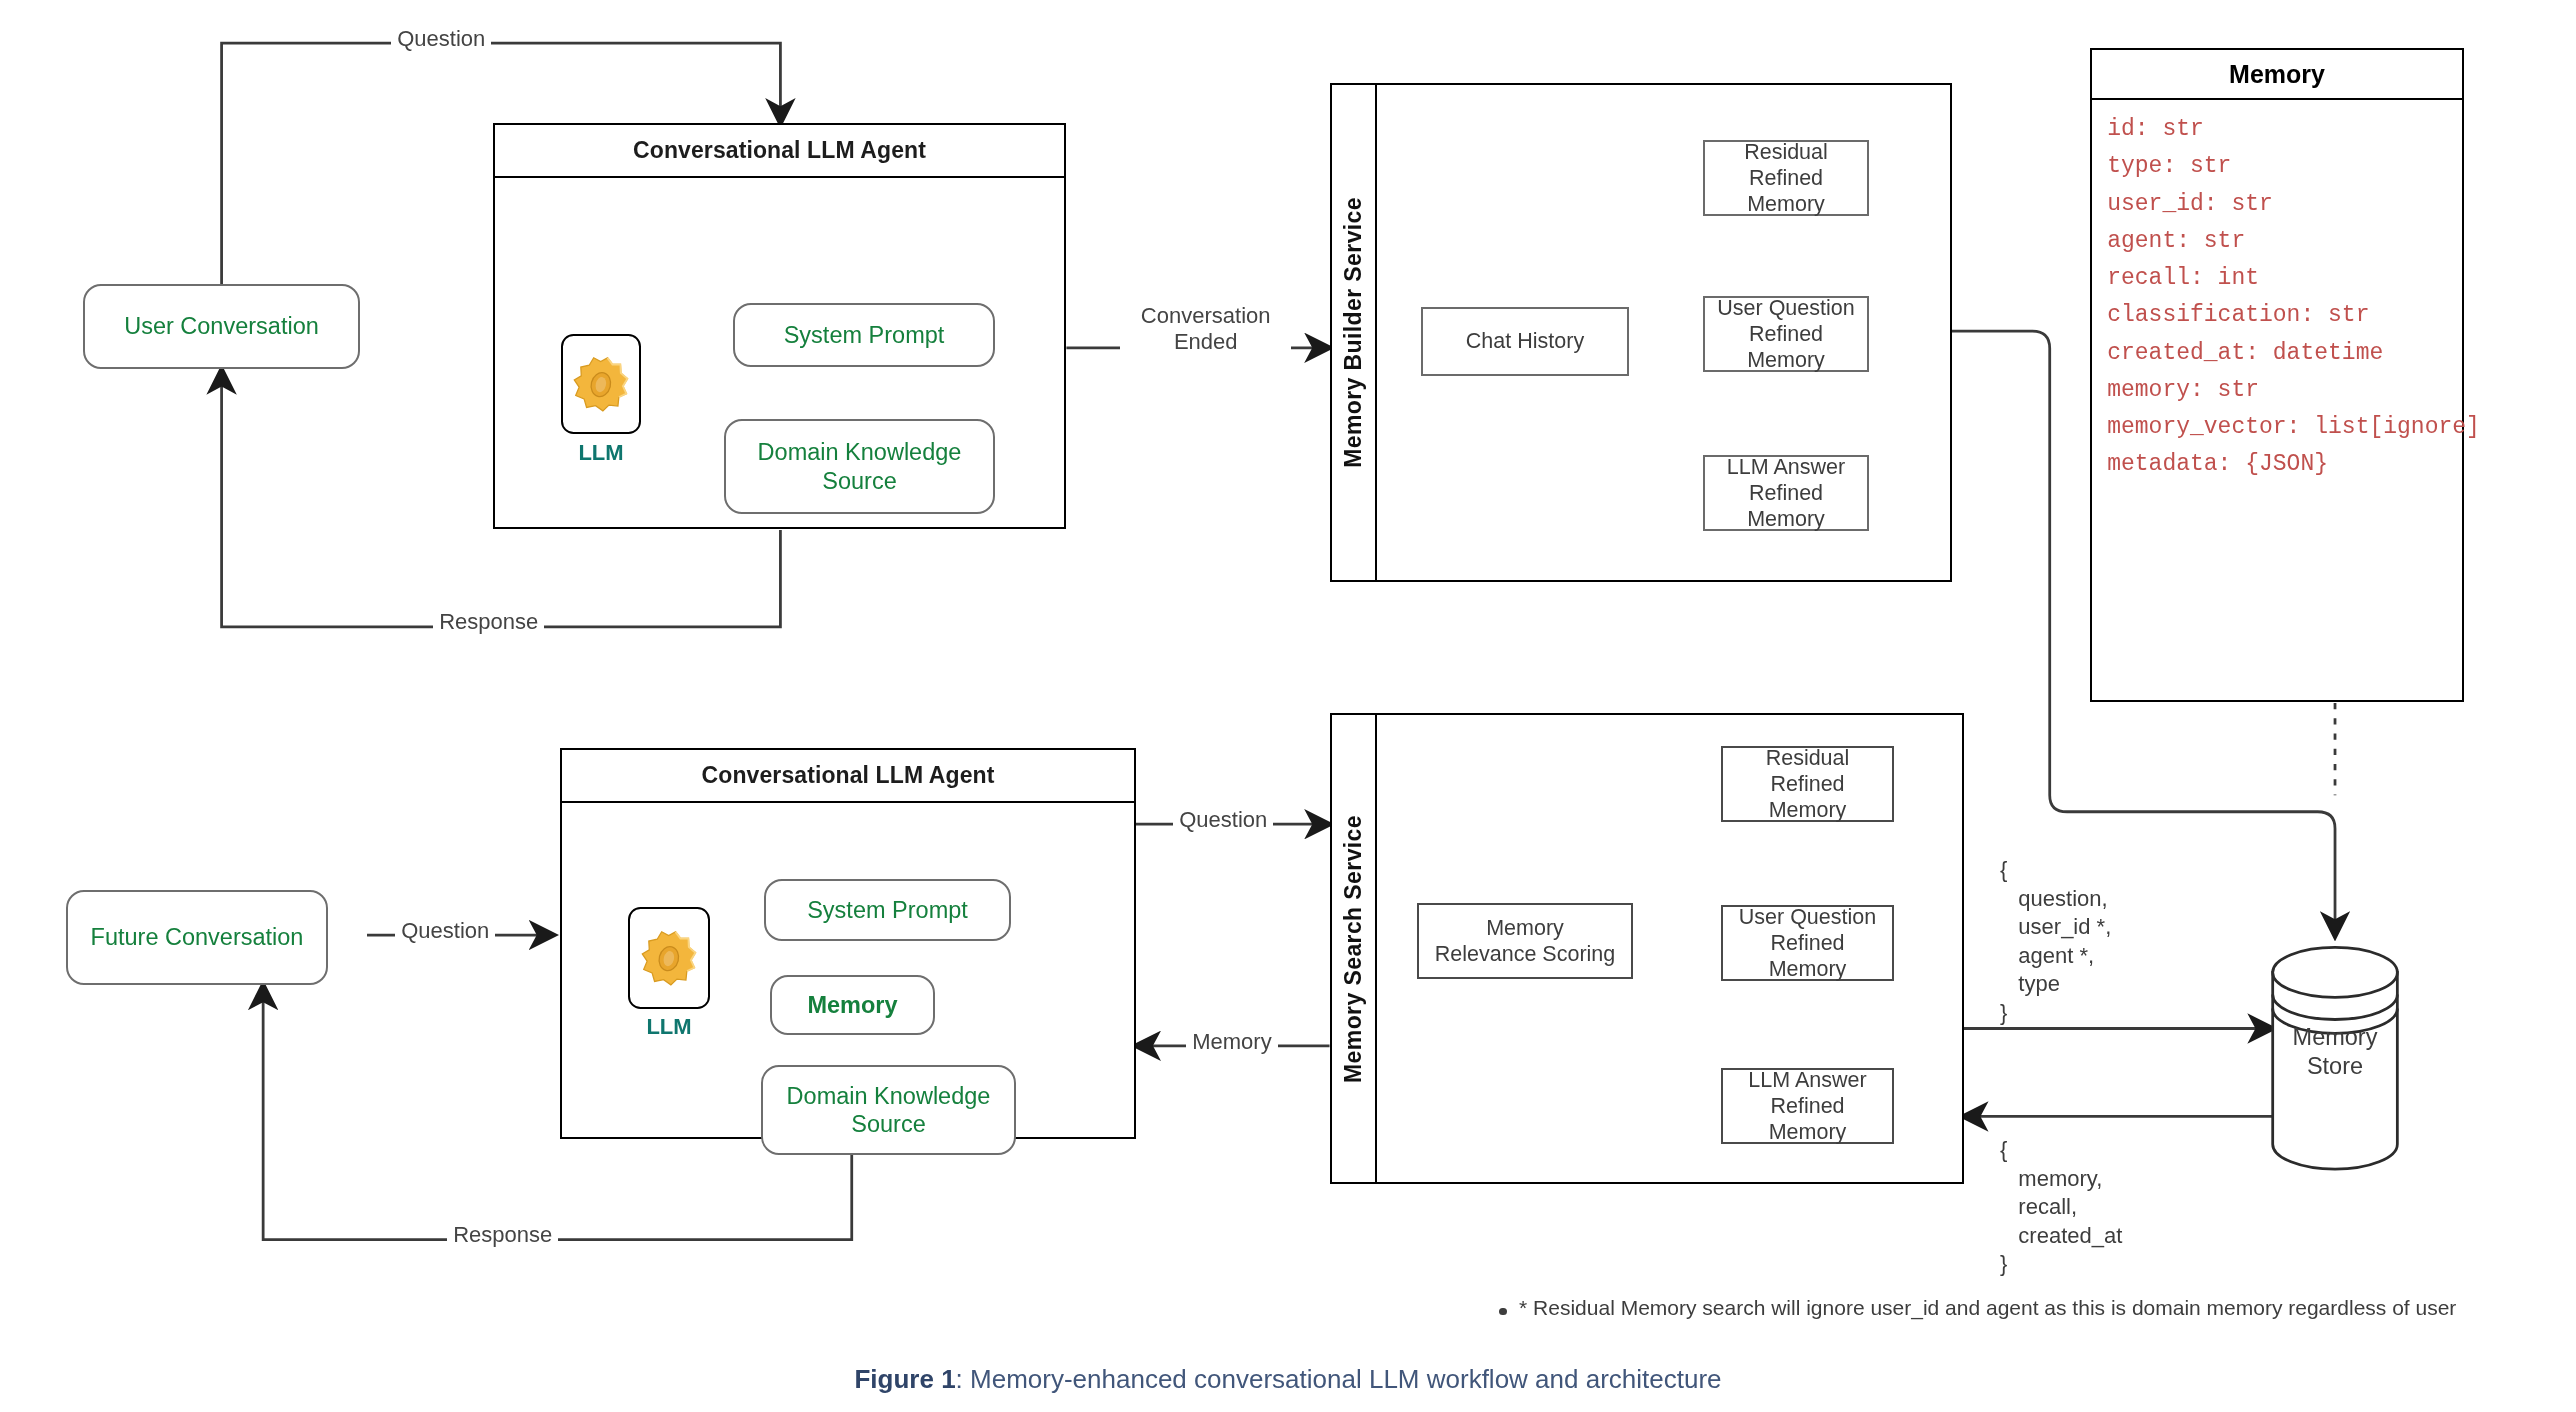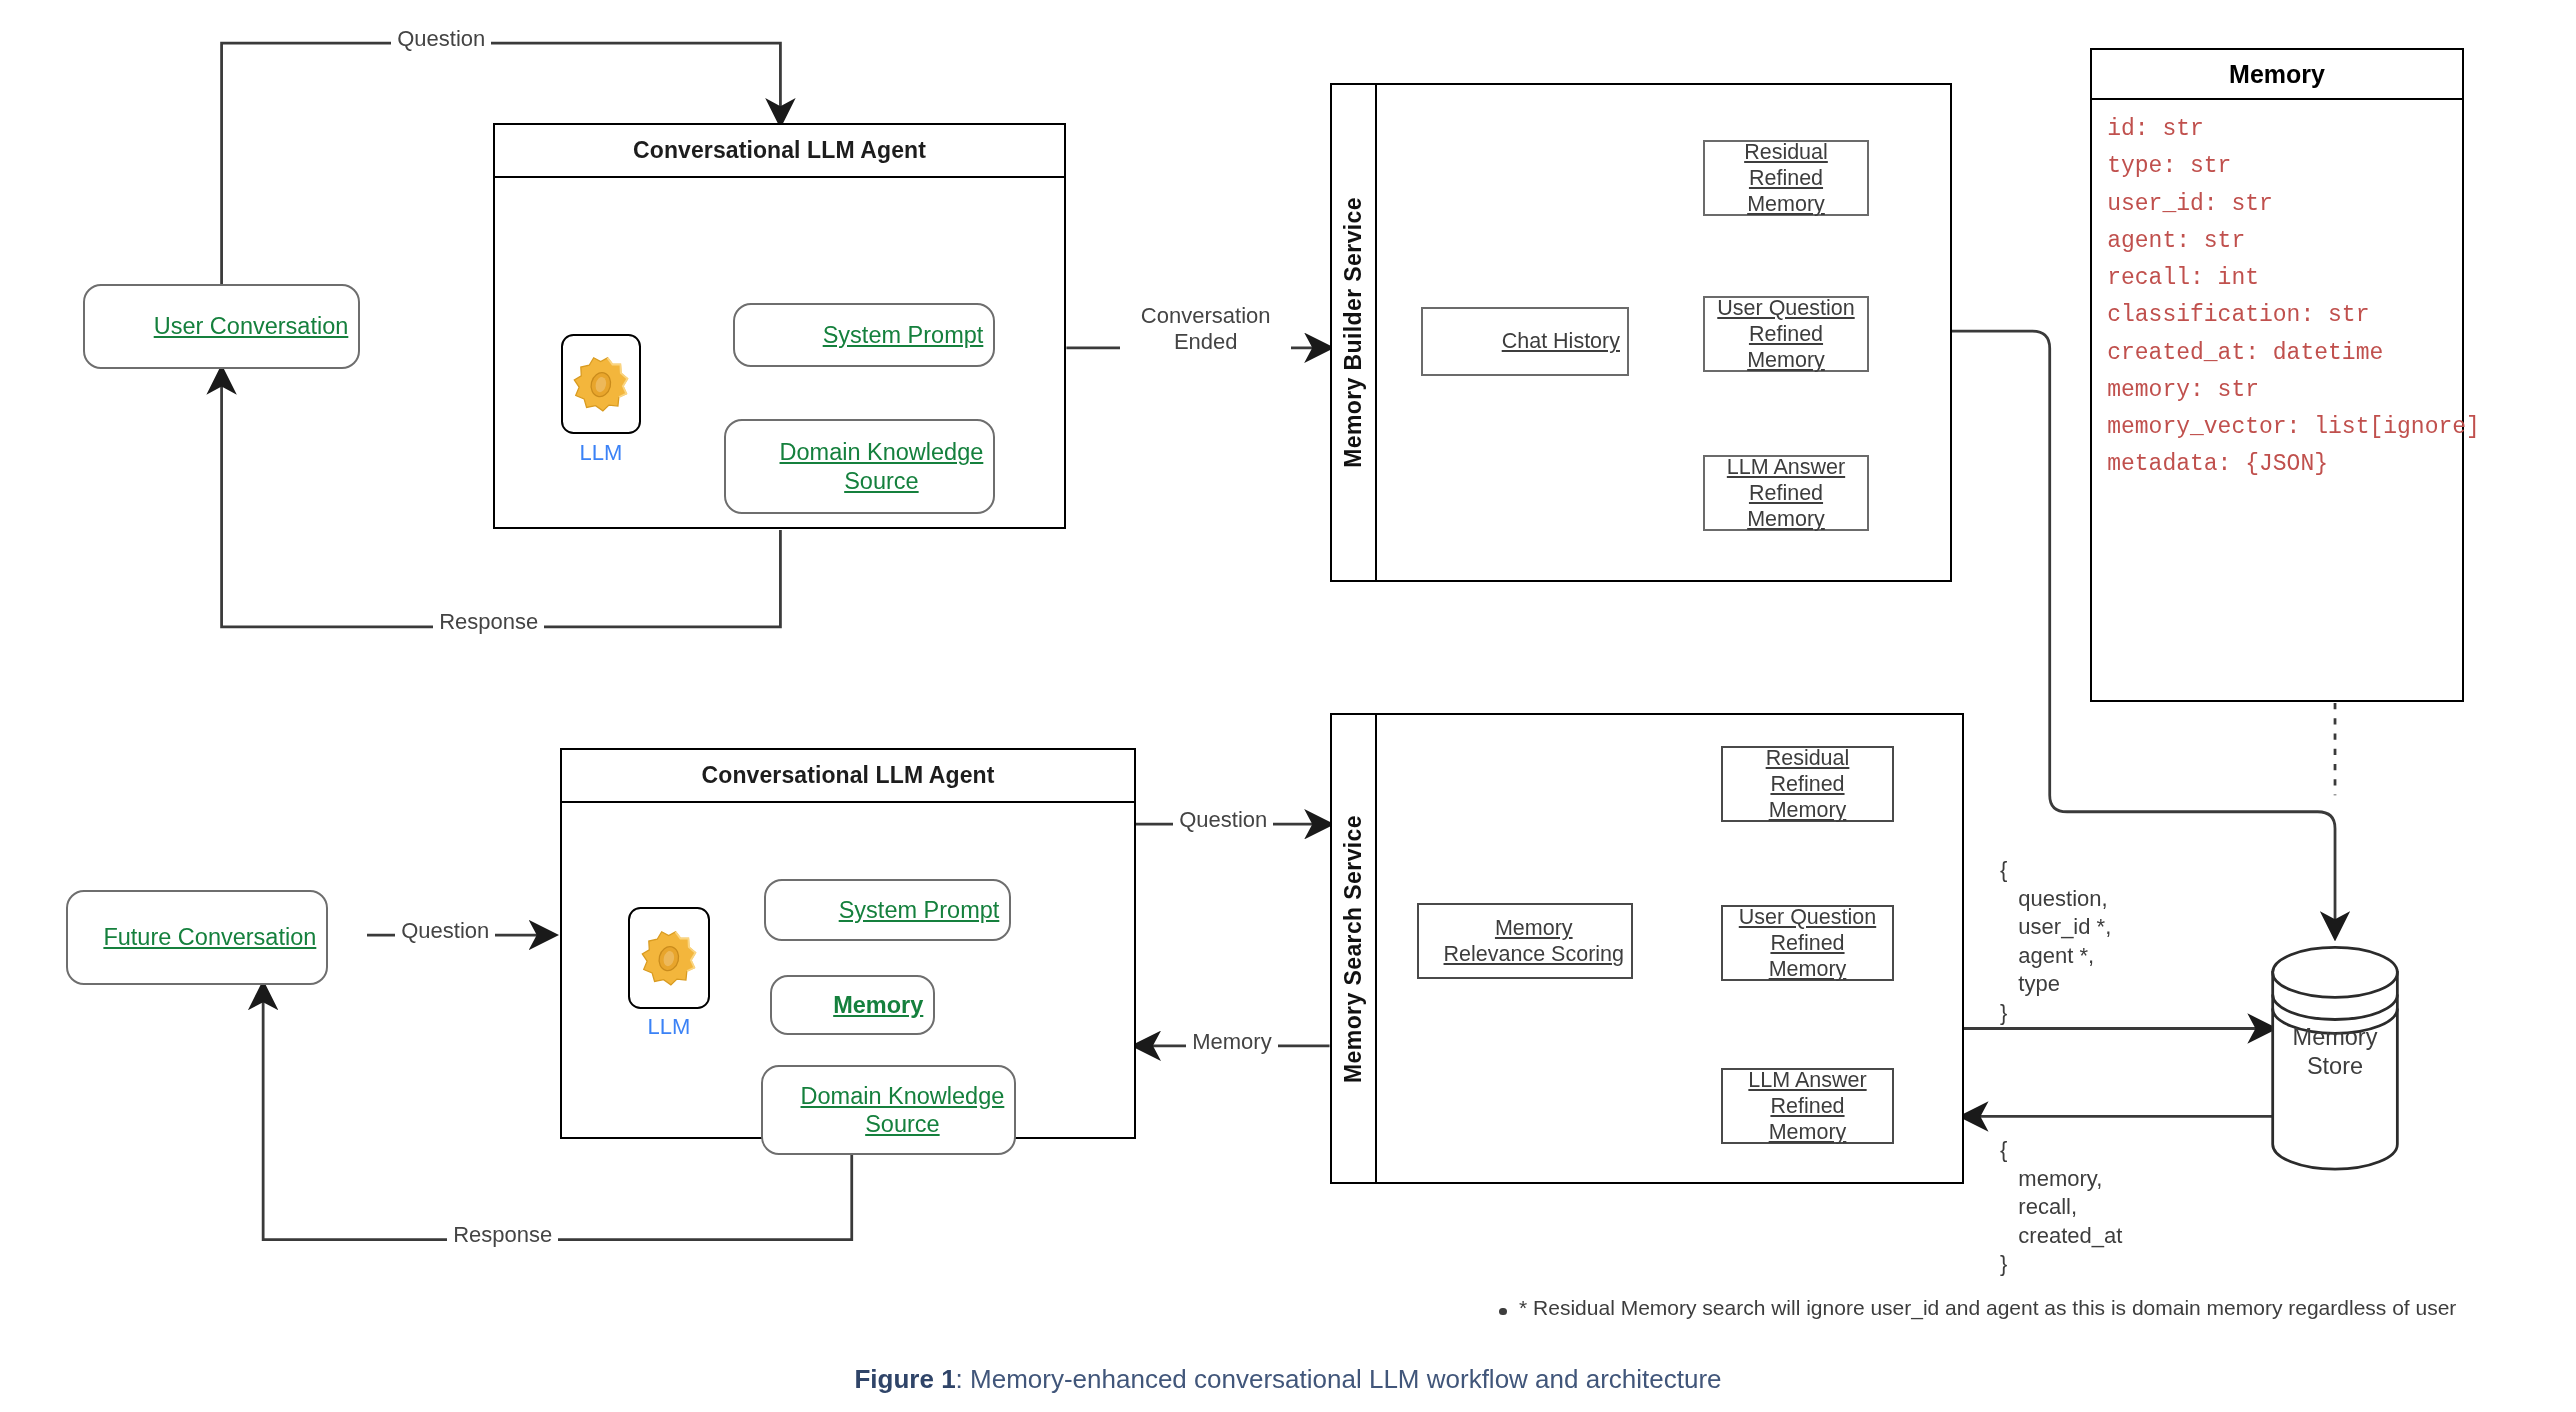--- a/index.html
+++ b/index.html
@@ -8,21 +8,21 @@
     font-family:"Liberation Sans", sans-serif;
     width:2576px;height:1413px;
     position:relative;overflow:hidden;
     color:#3d3d3d;
   }
   #canvas{position:absolute;left:0;top:0;width:2576px;height:1413px;}
   svg#wires{position:absolute;left:0;top:0;width:2576px;height:1413px;pointer-events:none;}
 
   
   .node{position:absolute;box-sizing:border-box;display:flex;align-items:center;
-        justify-content:flex-end;text-align:center;background:#fff;text-decoration:underline;}
+        justify-content:center;text-align:center;background:#fff;}
 
   
   .pill{border:2.1px solid #6e6e6e;border-radius:18px;font-size:23.5px;line-height:1.2;
         color:#15803d;padding:4.2px 9.7px;}
 
   
   .rect{border:2.1px solid #6b6b6b;font-size:21.5px;line-height:1.22;color:#3d3d3d;
         padding:2.8px 7px;}
   .rect.dark{border:2.1px solid #4a4a4a;}
 
@@ -45,21 +45,21 @@
   .uml{position:absolute;box-sizing:border-box;border:2.1px solid #000;background:#fff;}
   .uml .uml-head{height:48px;border-bottom:2.1px solid #000;display:flex;align-items:center;
         justify-content:center;font-weight:bold;font-size:25px;color:#000;}
   .uml .uml-body{padding:11px 15.2px 7px 15.2px;}
   .uml .attr{font-family:"Liberation Mono", monospace;font-size:23px;line-height:1.62;
         color:#c0504d;white-space:nowrap;}
 
   
   .llm-tile{position:absolute;box-sizing:border-box;border:2.8px solid #000;border-radius:12.5px;
         background:#fff;display:flex;align-items:center;justify-content:center;}
-  .llm-label{position:absolute;font-size:22px;color:#3b82f6;text-align:center;}
+  .llm-label{position:absolute;font-size:22px;color:#0f766e;text-align:center;font-weight:bold;}
 
   
   .elabel{position:absolute;font-size:22px;color:#444;background:#fff;
           padding:0 6.2px;line-height:1.2;text-align:center;white-space:nowrap;}
   .elabel.multi{white-space:normal;}
 
   
   .jsonnote{position:absolute;font-size:22px;color:#3d3d3d;line-height:1.30;
             white-space:pre;}
 

